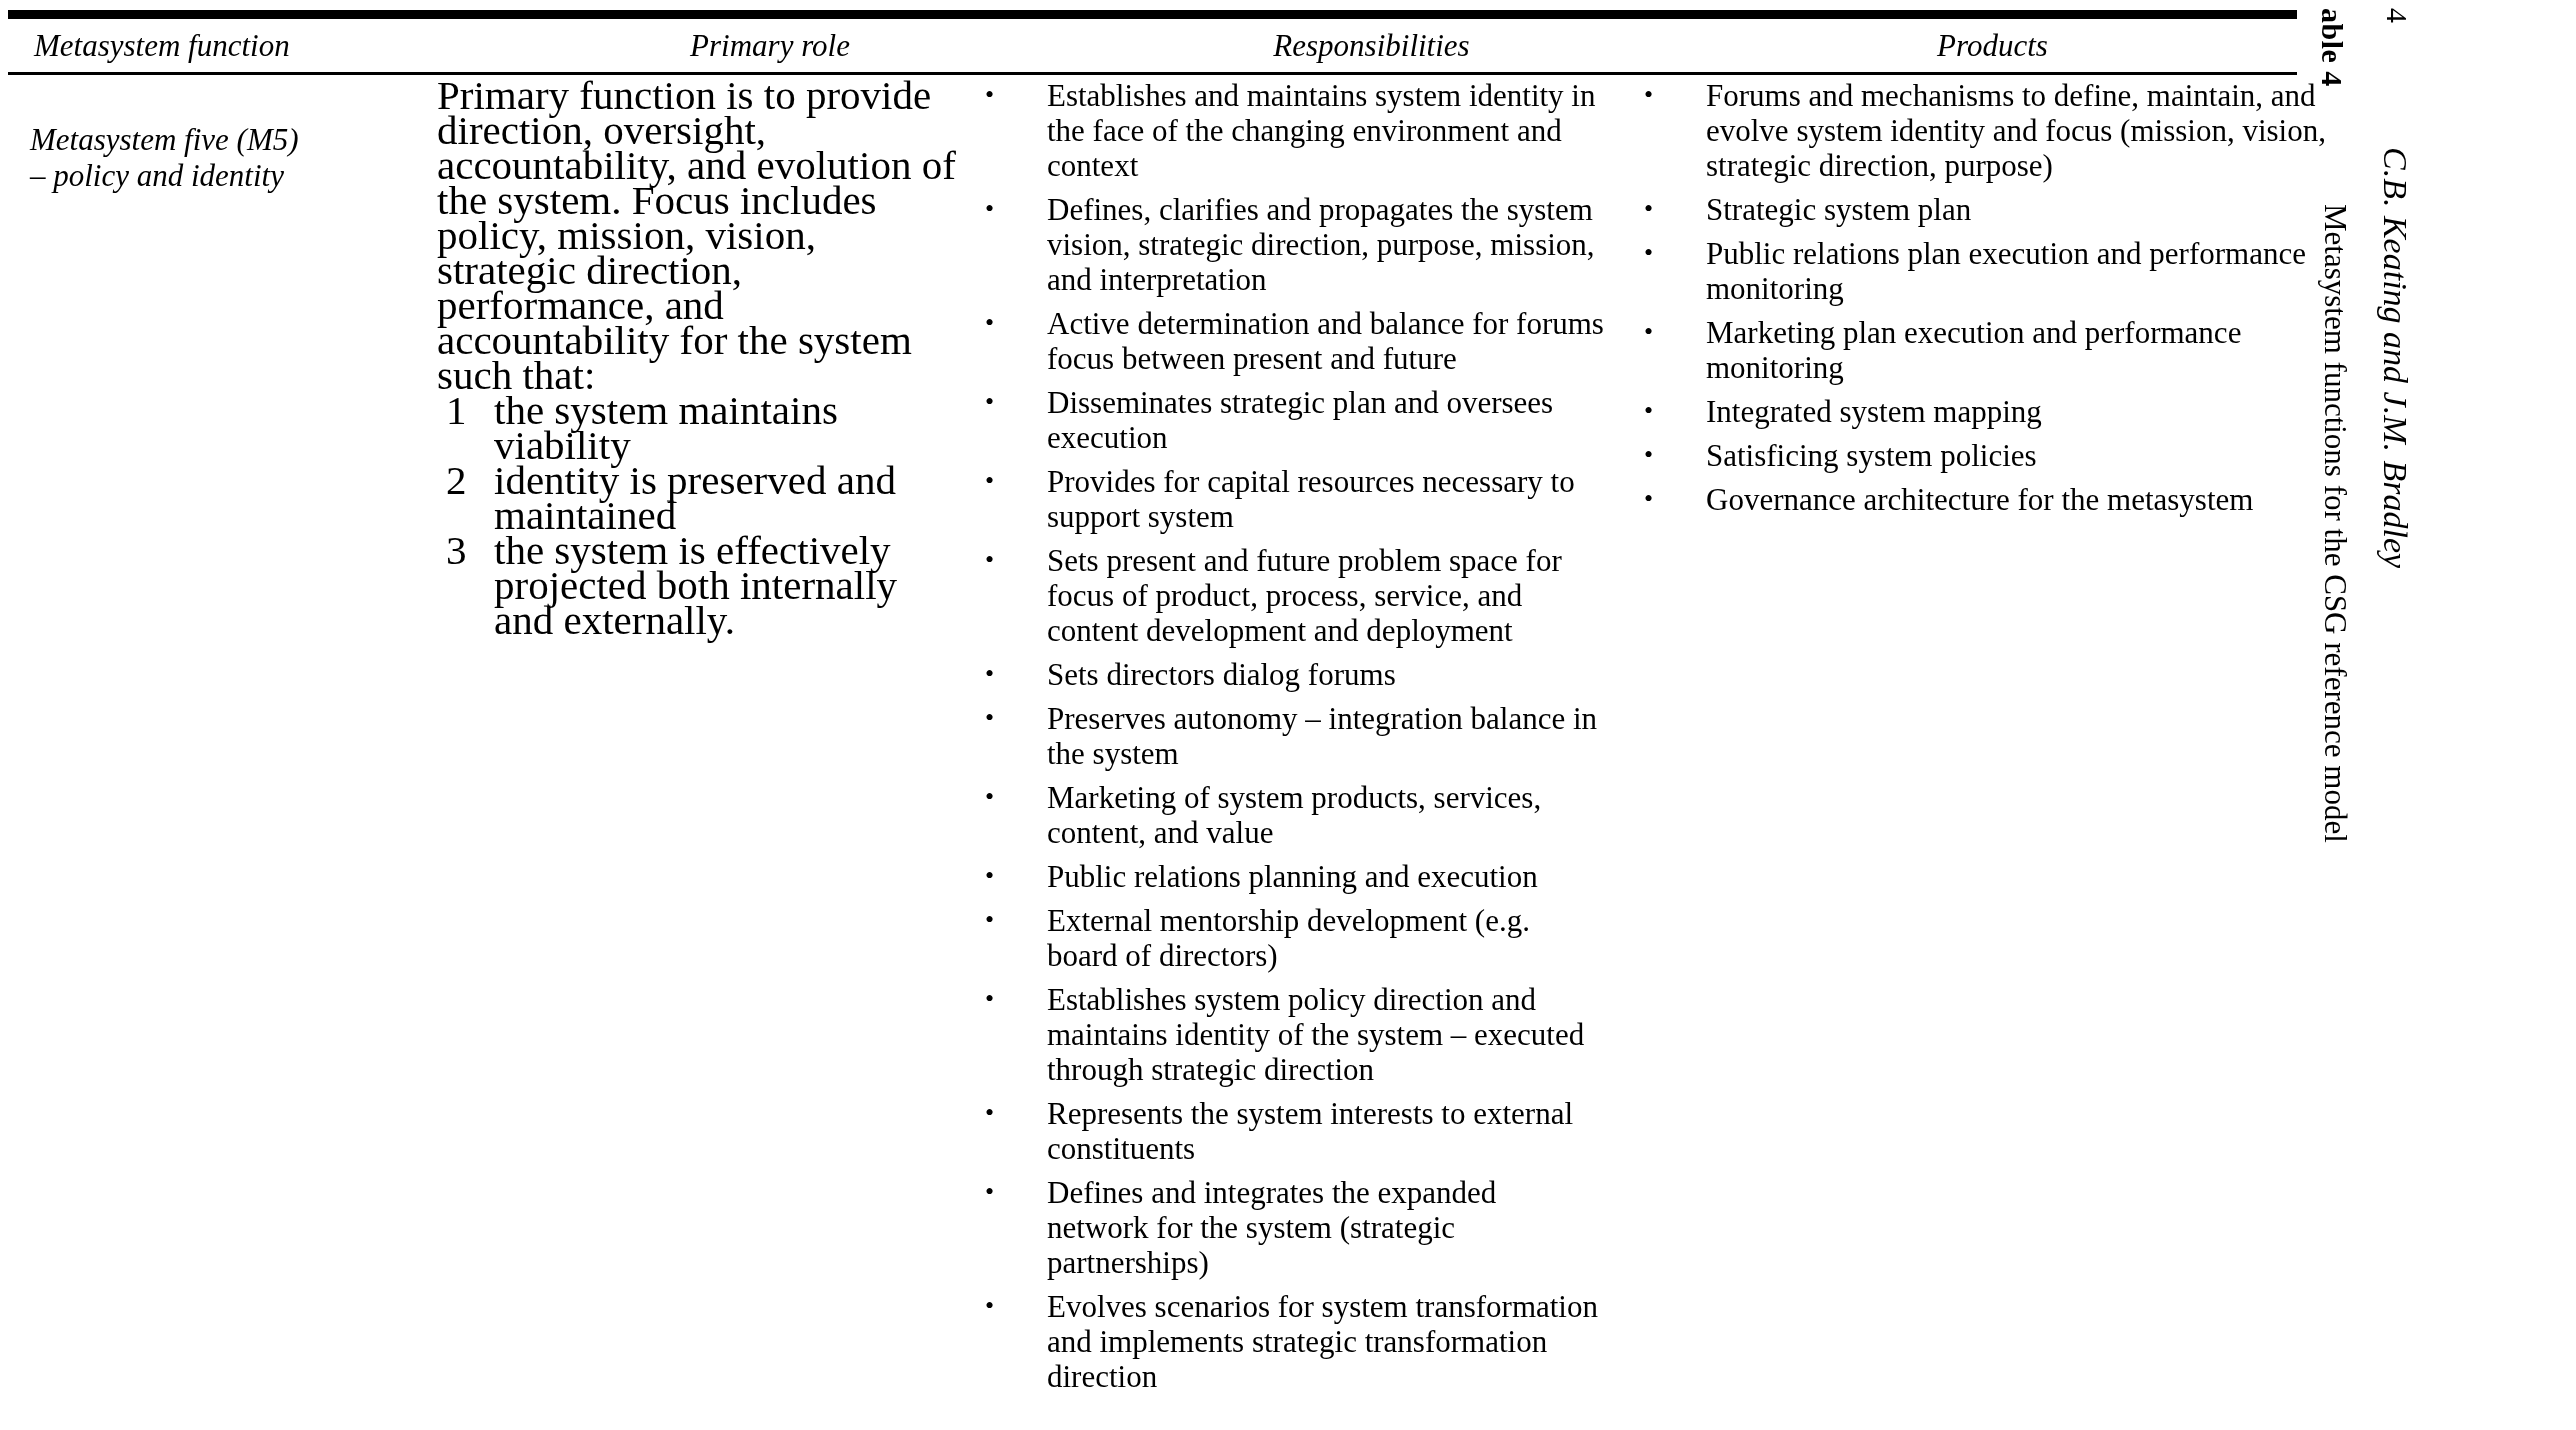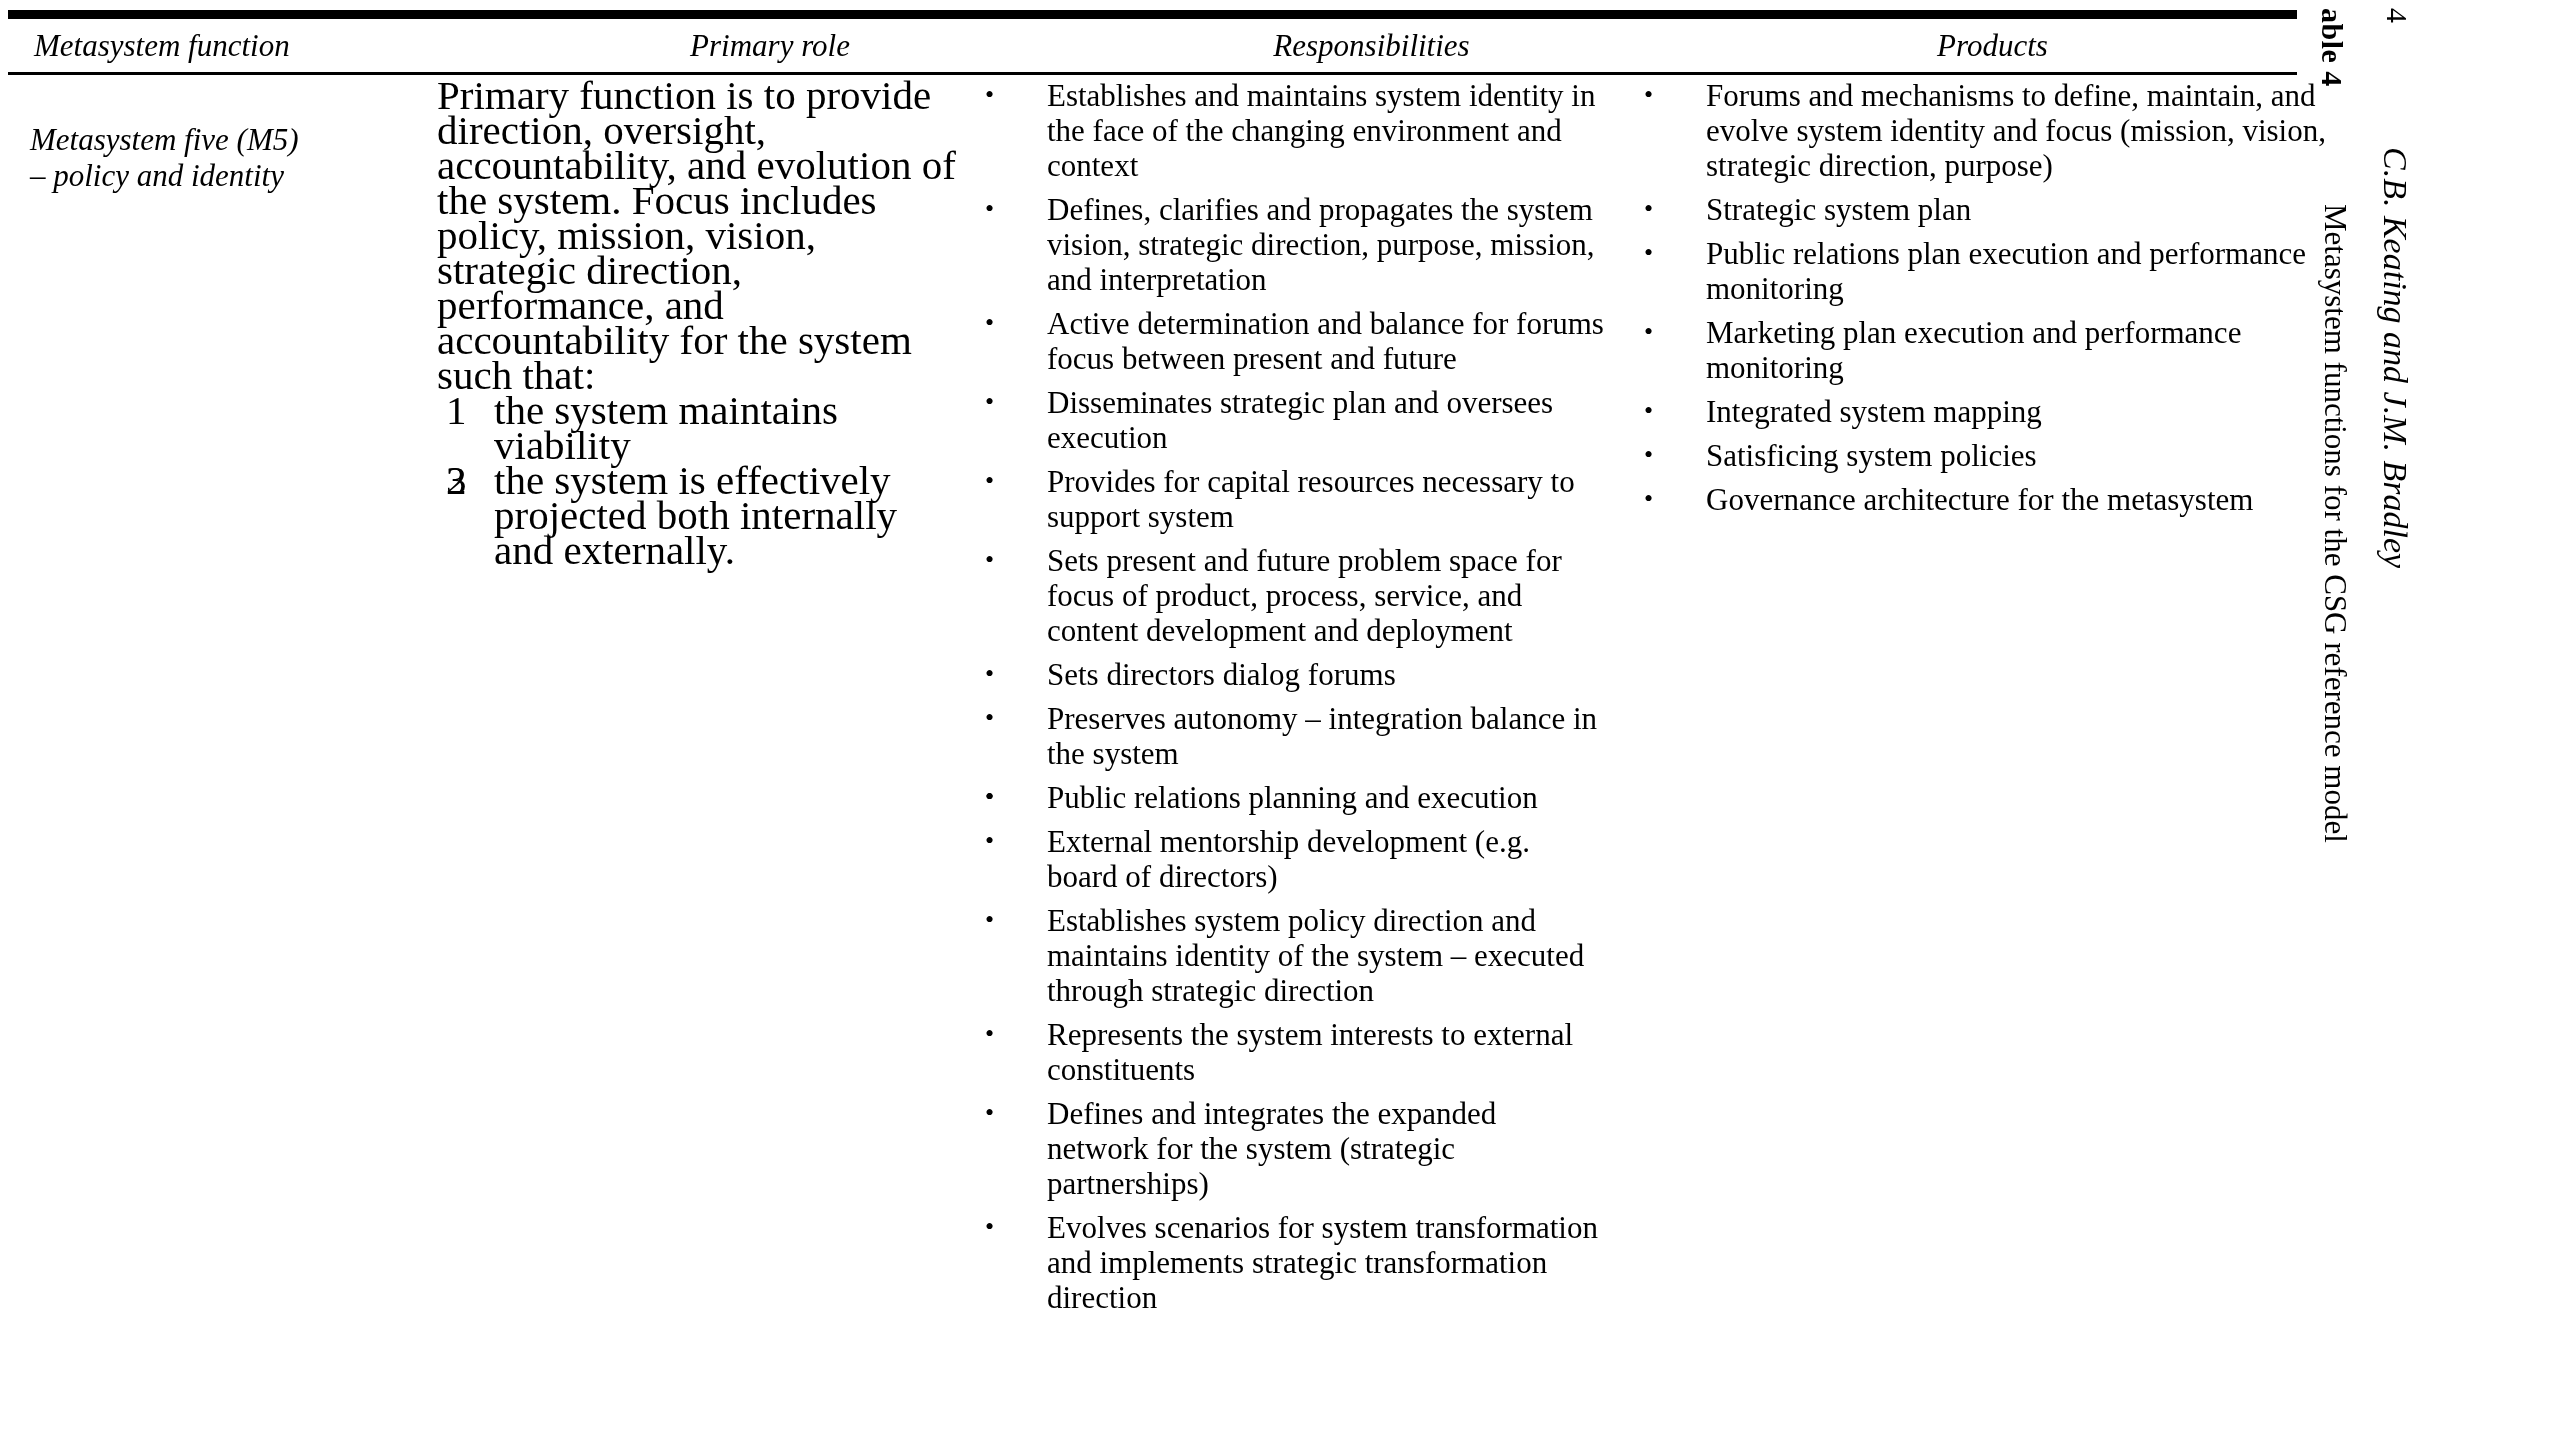--- a/index.html
+++ b/index.html
@@ -221,20 +221,21 @@
 
       <div class="cell" id="cell-role">
         <p class="role-para">Primary function is to provide direction, oversight, accountability, and evolution of the system. Focus includes policy, mission, vision, strategic direction, performance, and accountability for the system such that:</p>
         <ol class="numlist">
           <li>
             <span class="num">1</span>
             <span>the system maintains viability</span>
           </li>
           <li>
             <span class="num">2</span>
+            <span>identity is preserved and maintained</span>
           </li>
           <li>
             <span class="num">3</span>
             <span>the system is effectively projected both internally and externally.</span>
           </li>
         </ol>
       </div>
 
       <div class="cell" id="cell-resp">
         <ul class="bullets" id="resp-list">
@@ -265,20 +266,21 @@
             <li>
               <span class="bullet">•</span>
               <span class="btext">Sets directors dialog forums</span>
             </li>
             <li>
               <span class="bullet">•</span>
               <span class="btext">Preserves autonomy – integration balance in the system</span>
             </li>
             <li>
               <span class="bullet">•</span>
+              <span class="btext">Marketing of system products, services, content, and value</span>
             </li>
             <li>
               <span class="bullet">•</span>
               <span class="btext">Public relations planning and execution</span>
             </li>
             <li>
               <span class="bullet">•</span>
               <span class="btext">External mentorship development (e.g. board of directors)</span>
             </li>
             <li>

